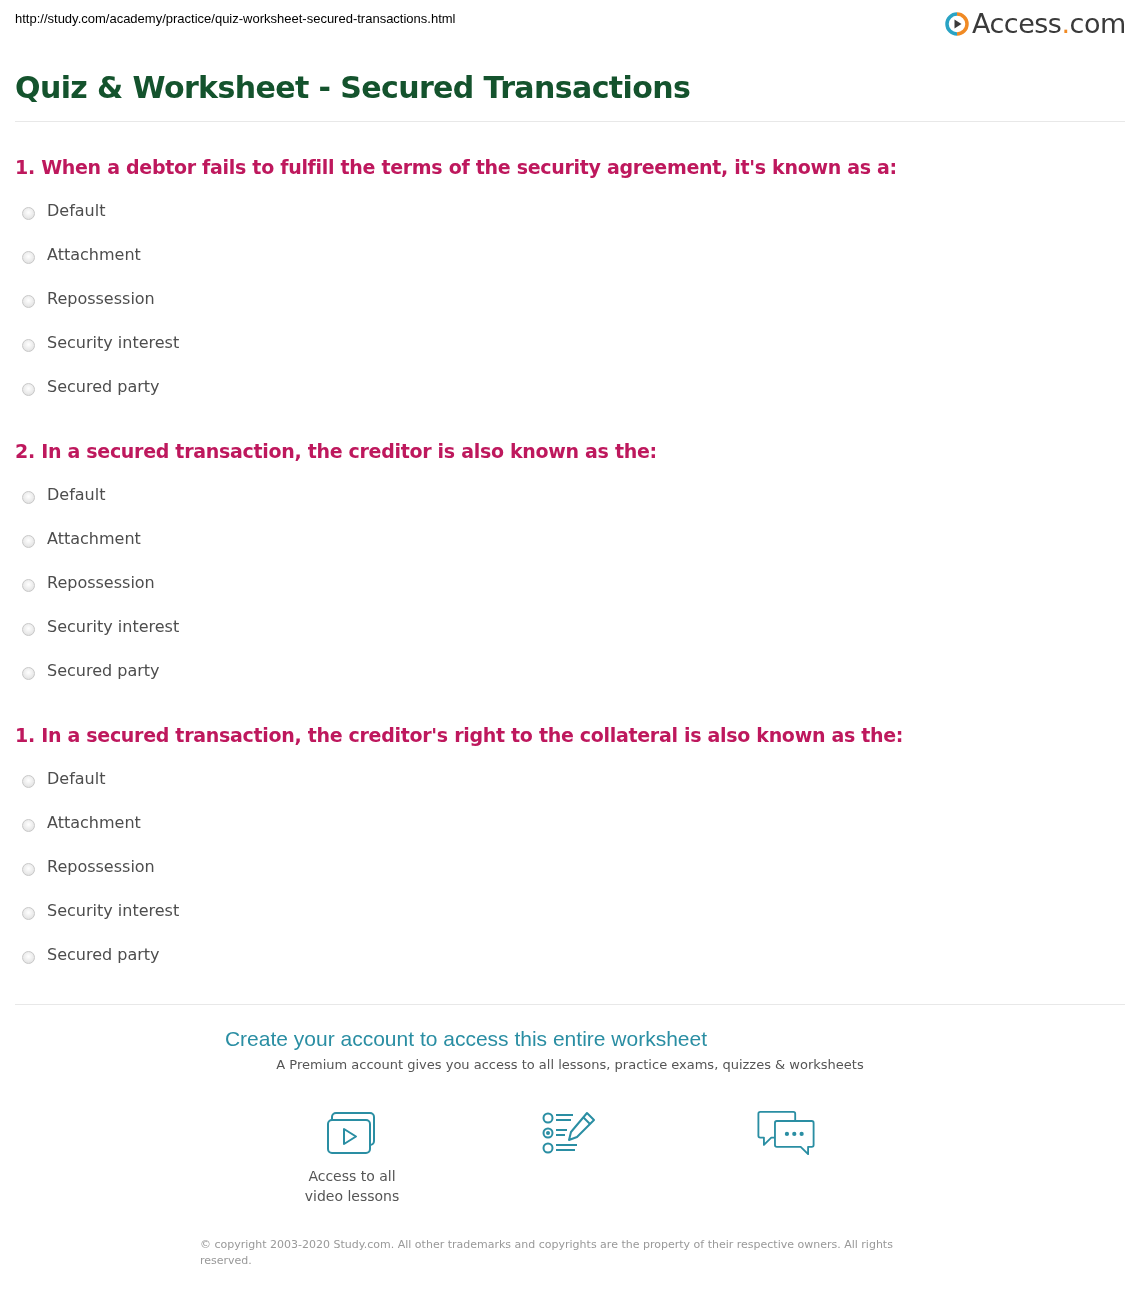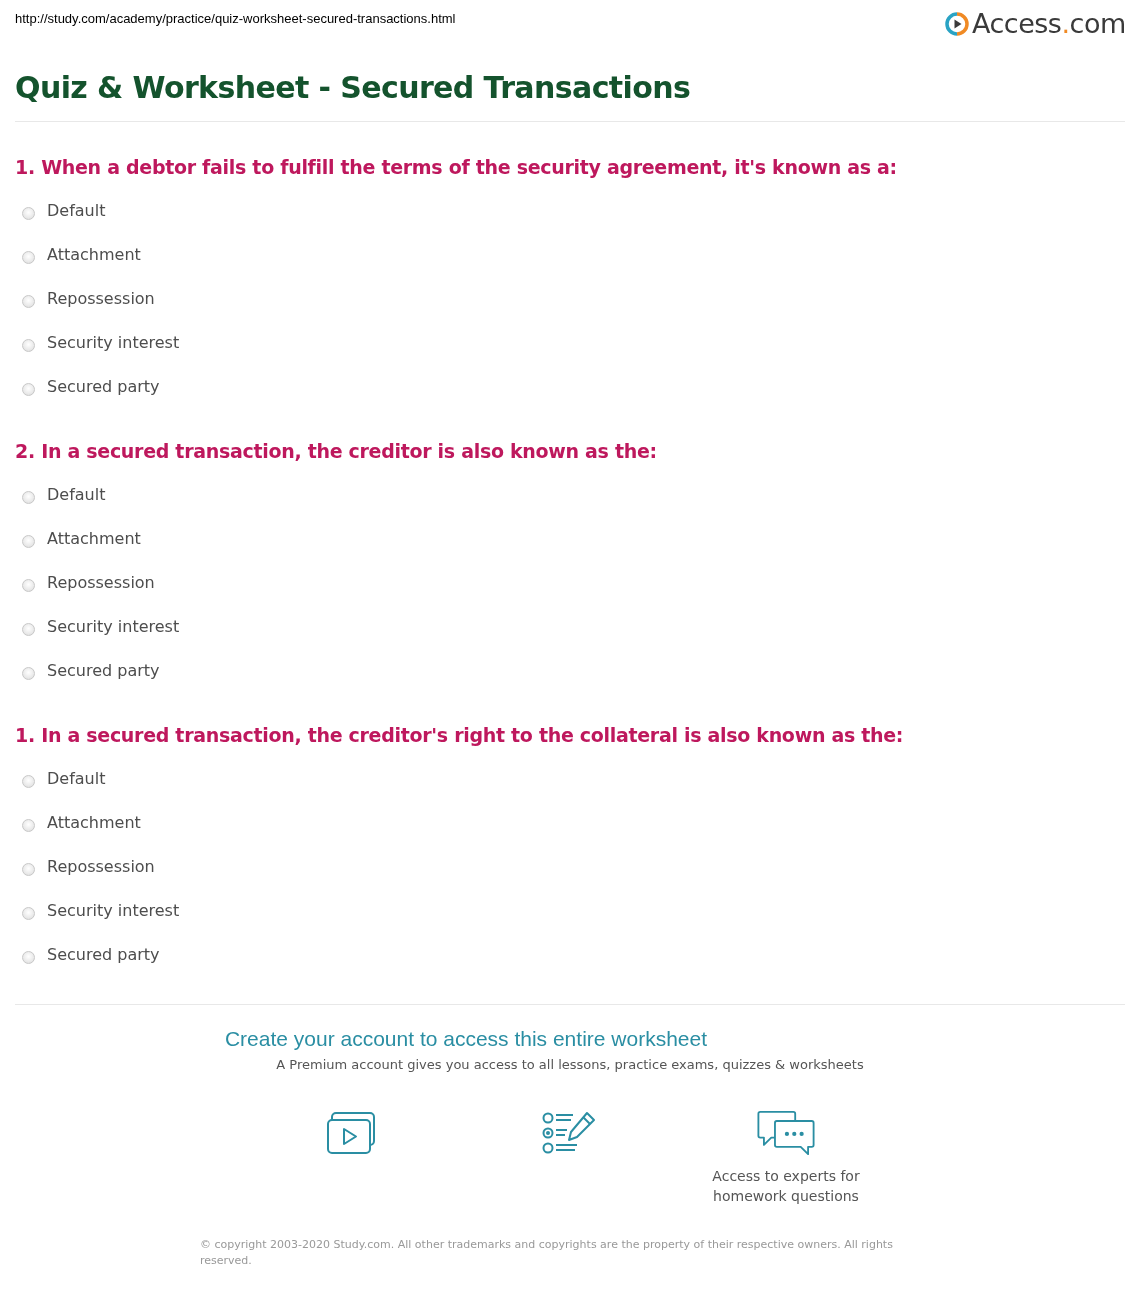--- a/index.html
+++ b/index.html
@@ -116,20 +116,24 @@
 
 <div class="cta-title">Create your account to access this entire worksheet</div>
 <div class="cta-sub">A Premium account gives you access to all lessons, practice exams, quizzes &amp; worksheets</div>
 
 <div class="feature" style="left:252px">
   <svg viewBox="0 0 52 46" width="52">
     <rect x="6" y="3" width="42" height="32" rx="4" fill="none" stroke="#2a8ea3" stroke-width="2"></rect>
     <rect x="2" y="10" width="42" height="33" rx="4" fill="#fff" stroke="#2a8ea3" stroke-width="2"></rect>
     <polygon points="18,19 18,34 30,26.5" fill="none" stroke="#2a8ea3" stroke-width="2" stroke-linejoin="round"></polygon>
   </svg>
+  <div class="feature-label">
+    <div>Access to all</div>
+    <div>video lessons</div>
+  </div>
 </div>
 
 <div class="feature" style="left:469px">
   <svg viewBox="0 0 56 46" width="56">
     <circle cx="7" cy="8" r="4.5" fill="none" stroke="#2a8ea3" stroke-width="2"></circle>
     <line x1="15" y1="5" x2="32" y2="5" stroke="#2a8ea3" stroke-width="2"></line>
     <line x1="15" y1="10" x2="30" y2="10" stroke="#2a8ea3" stroke-width="2"></line>
     <circle cx="7" cy="23" r="4.5" fill="none" stroke="#2a8ea3" stroke-width="2"></circle>
     <circle cx="7" cy="23" r="2" fill="#2a8ea3"></circle>
     <line x1="15" y1="20" x2="26" y2="20" stroke="#2a8ea3" stroke-width="2"></line>
@@ -143,19 +147,15 @@
 </div>
 
 <div class="feature" style="left:686px">
   <svg viewBox="0 0 64 50" width="64">
     <path d="M4 2 H40 a2 2 0 0 1 2 2 V28 a2 2 0 0 1 -2 2 H16 L8 38 V30 H4 a2 2 0 0 1 -2 -2 V4 a2 2 0 0 1 2 -2 Z" fill="none" stroke="#2a8ea3" stroke-width="2" stroke-linejoin="round"></path>
     <path d="M22 12 H60 a2 2 0 0 1 2 2 V38 a2 2 0 0 1 -2 2 H56 V48 L48 40 H22 a2 2 0 0 1 -2 -2 V14 a2 2 0 0 1 2 -2 Z" fill="#fff" stroke="#2a8ea3" stroke-width="2" stroke-linejoin="round"></path>
     <circle cx="33" cy="26" r="2.3" fill="#2a8ea3"></circle>
     <circle cx="41" cy="26" r="2.3" fill="#2a8ea3"></circle>
     <circle cx="49" cy="26" r="2.3" fill="#2a8ea3"></circle>
   </svg>
-  <div class="feature-label">
-    <div>Access to experts for</div>
-    <div>homework questions</div>
-  </div>
 </div>
 
 <div class="copyright">© copyright 2003-2020 Study.com. All other trademarks and copyrights are the property of their respective owners. All rights reserved.</div>
 
 </body></html>

